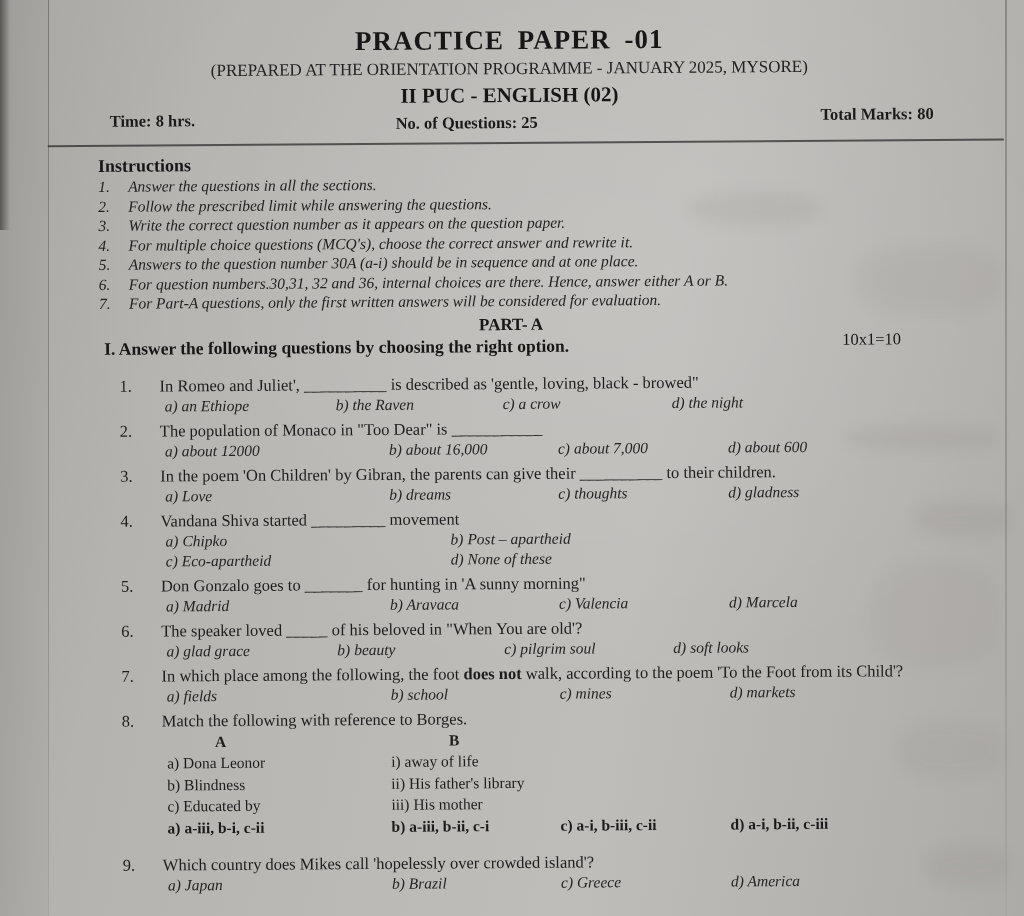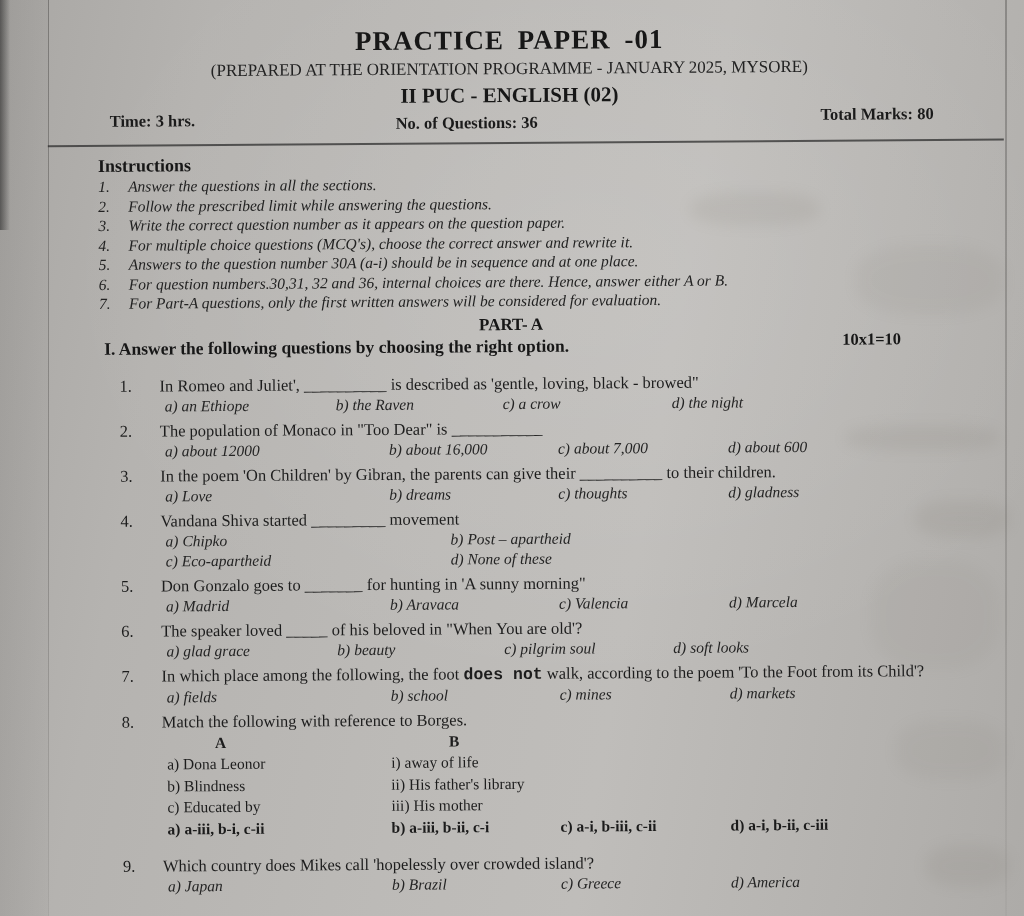--- a/index.html
+++ b/index.html
@@ -44,29 +44,29 @@
   
   .instr{margin:8px 0 0 100px;}
   .instr-h{font-size:18px;font-weight:bold;color:#171717;line-height:22px;}
   .ins-item{display:flex;font-style:italic;font-size:15.5px;line-height:19.5px;color:#222;}
   .ins-item .n{width:30px;flex:none;}
 
   
   .parta{ text-align:center;font-weight:bold;font-size:17px;line-height:20px;margin-top:4px;color:#171717;}
   .secrow{position:relative;height:24px;margin-top:1px;}
   .sec-title{position:absolute;left:105px;top:0;font-weight:bold;font-size:17.5px;color:#171717;}
-  .sec-marks{position:absolute;left:843px;top:-4px;font-weight:bold;font-size:16.5px;color:#171717;}
+  .sec-marks{position:absolute;left:843px;top:-4px;font-weight:normal;font-size:16.5px;color:#171717;}
 
   
   .qs{margin:13px 0 0 120px;}
   .q{display:flex;margin-bottom:4px;}
   .qnum{width:40px;flex:none;font-size:16.5px;line-height:21px;color:#1d1d1d;}
   .qbody{flex:1;max-width:840px;}
   .stem{font-size:16.5px;line-height:21px;color:#1d1d1d;}
-  .stem b{font-weight:bold;font-family:Liberation Mono, monospace;}
+  .stem b{font-weight:bold;}
   .opts{display:grid;font-style:italic;font-size:15.5px;line-height:20px;color:#242424;margin-left:5px;}
   .gridA{grid-template-columns:171px 167px 169px 1fr;}
   .gridB{grid-template-columns:224px 169px 170px 1fr;}
   .grid2{grid-template-columns:285px 1fr;}
   .match{display:grid;grid-template-columns:224px 1fr;margin-left:5px;font-size:15.5px;line-height:21.5px;color:#1d1d1d;}
   .match .hA{font-weight:bold;padding-left:48px;}
   .match .hB{font-weight:bold;padding-left:58px;}
   .opts-bold{display:grid;grid-template-columns:224px 169px 170px 1fr;font-weight:bold;font-size:15.5px;line-height:22px;margin-left:5px;color:#1b1b1b;}
   .q9{margin-top:15px;}
 </style>
@@ -86,22 +86,22 @@
   <div class="smudge s6"></div>
   <div class="smudge s7"></div>
 
   <div class="content">
 
     <div class="hdr">
       <div class="title">PRACTICE PAPER -01</div>
       <div class="subtitle">(PREPARED AT THE ORIENTATION PROGRAMME - JANUARY 2025, MYSORE)</div>
       <div class="course">II PUC - ENGLISH (02)</div>
       <div class="meta">
-        <span class="time">Time: 3 hrs.</span>
-        <span class="noq">No. of Questions: 36</span>
+        <span class="time">Time: 8 hrs.</span>
+        <span class="noq">No. of Questions: 25</span>
         <span class="marks">Total Marks: 80</span>
       </div>
       <div class="rule"></div>
     </div>
 
     <div class="instr">
       <div class="instr-h">Instructions</div>
       <div class="ins-item">
         <span class="n">1.</span>
         <span>Answer the questions in all the sections.</span>

